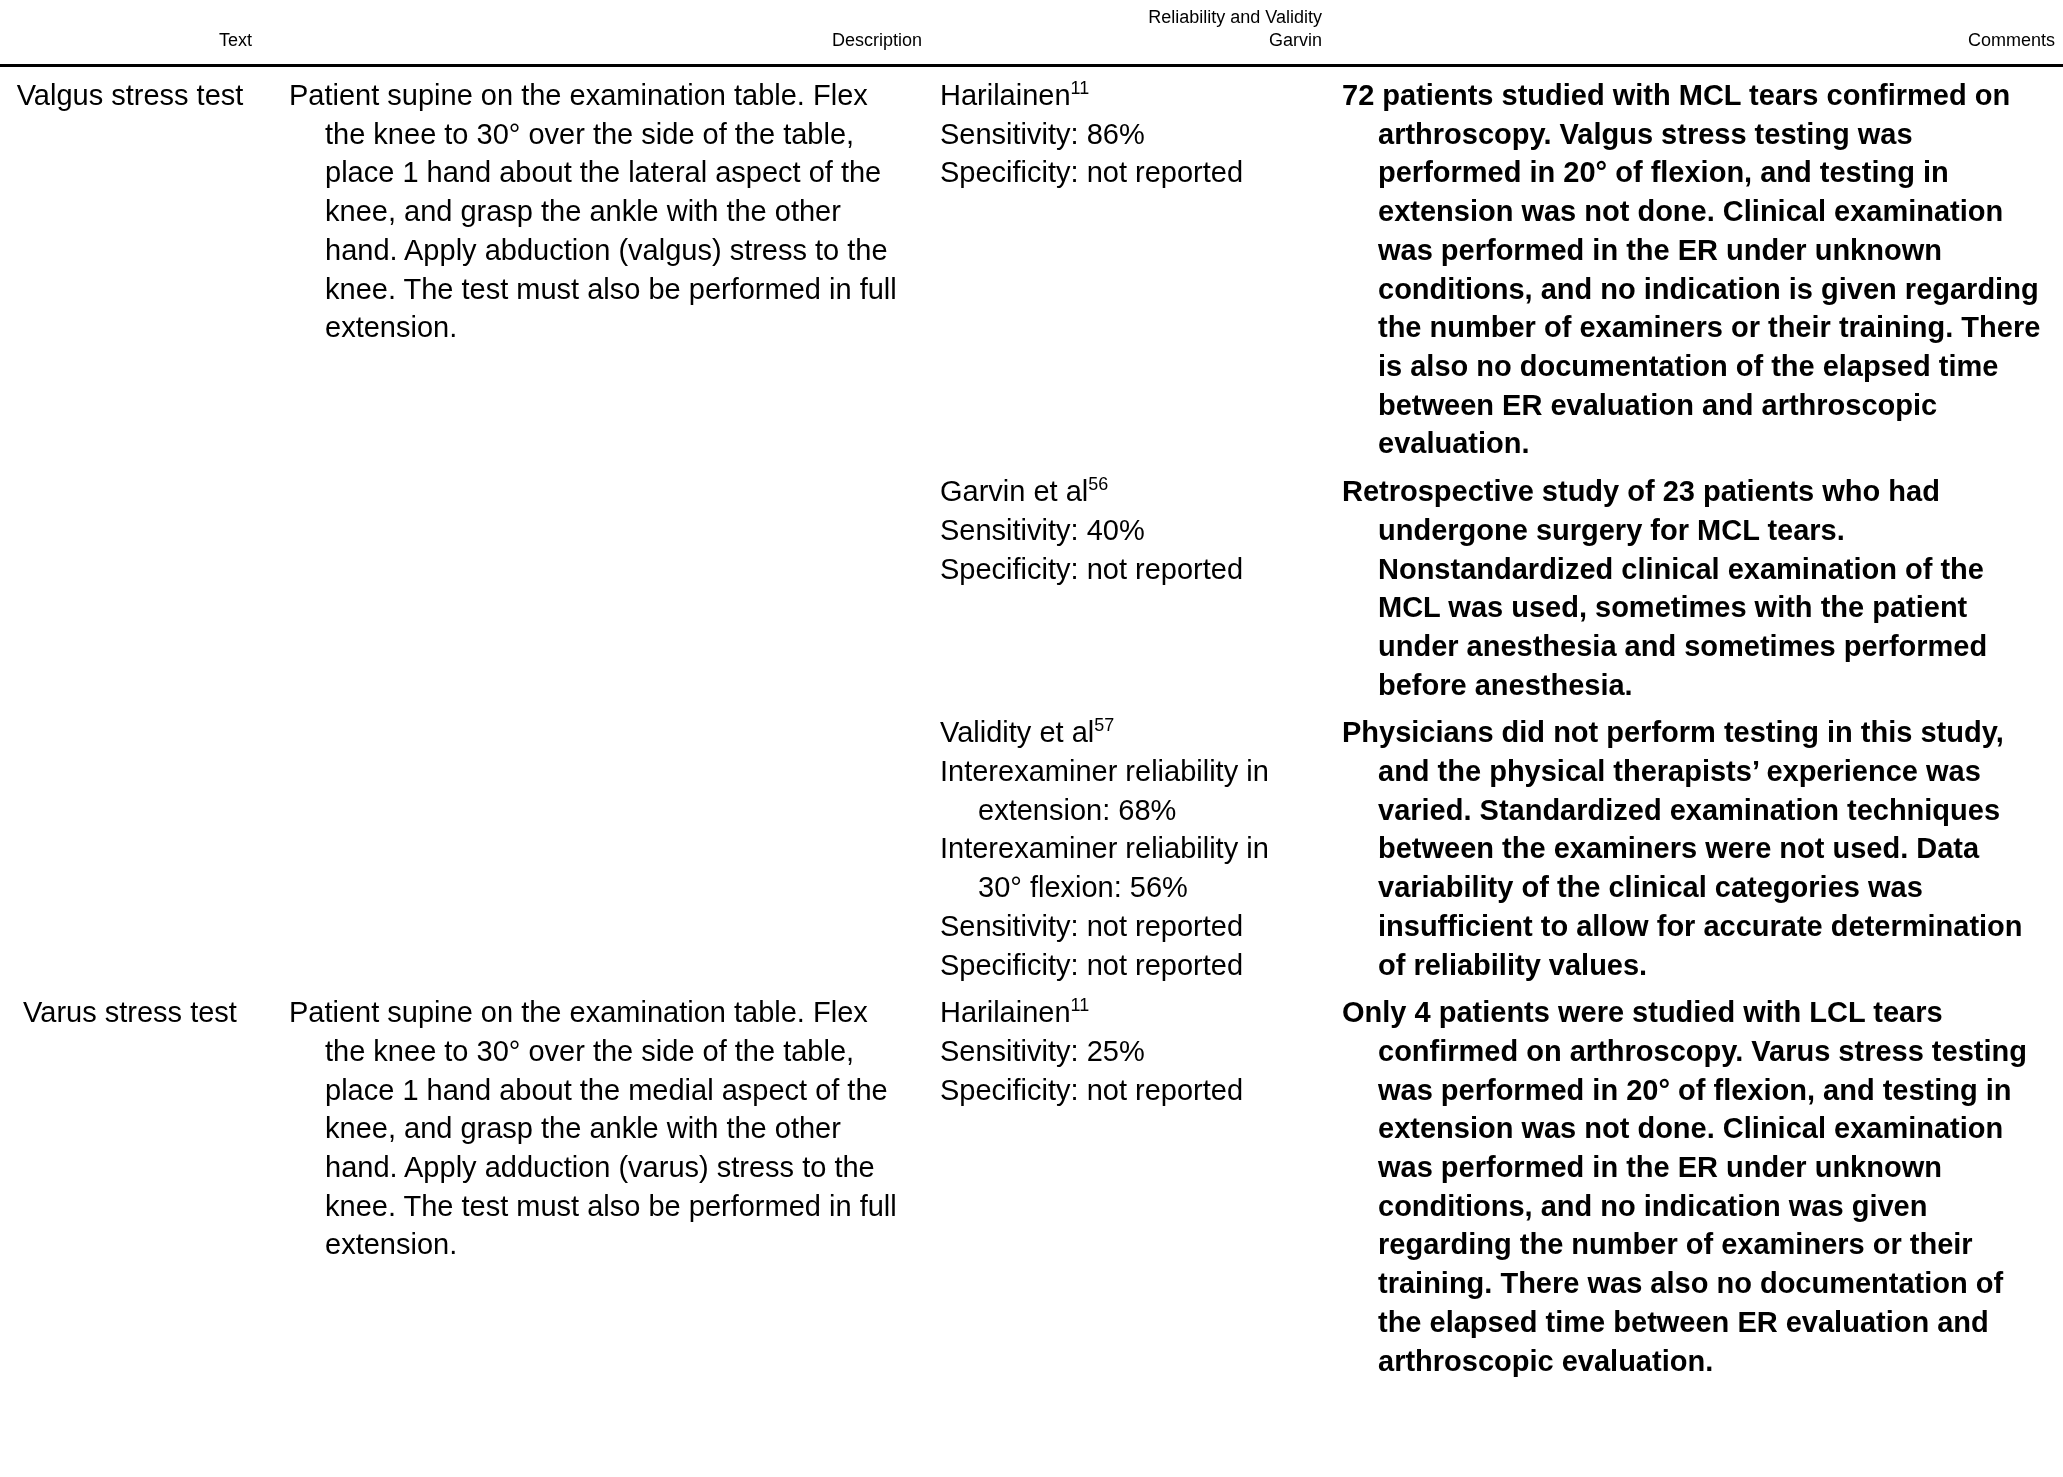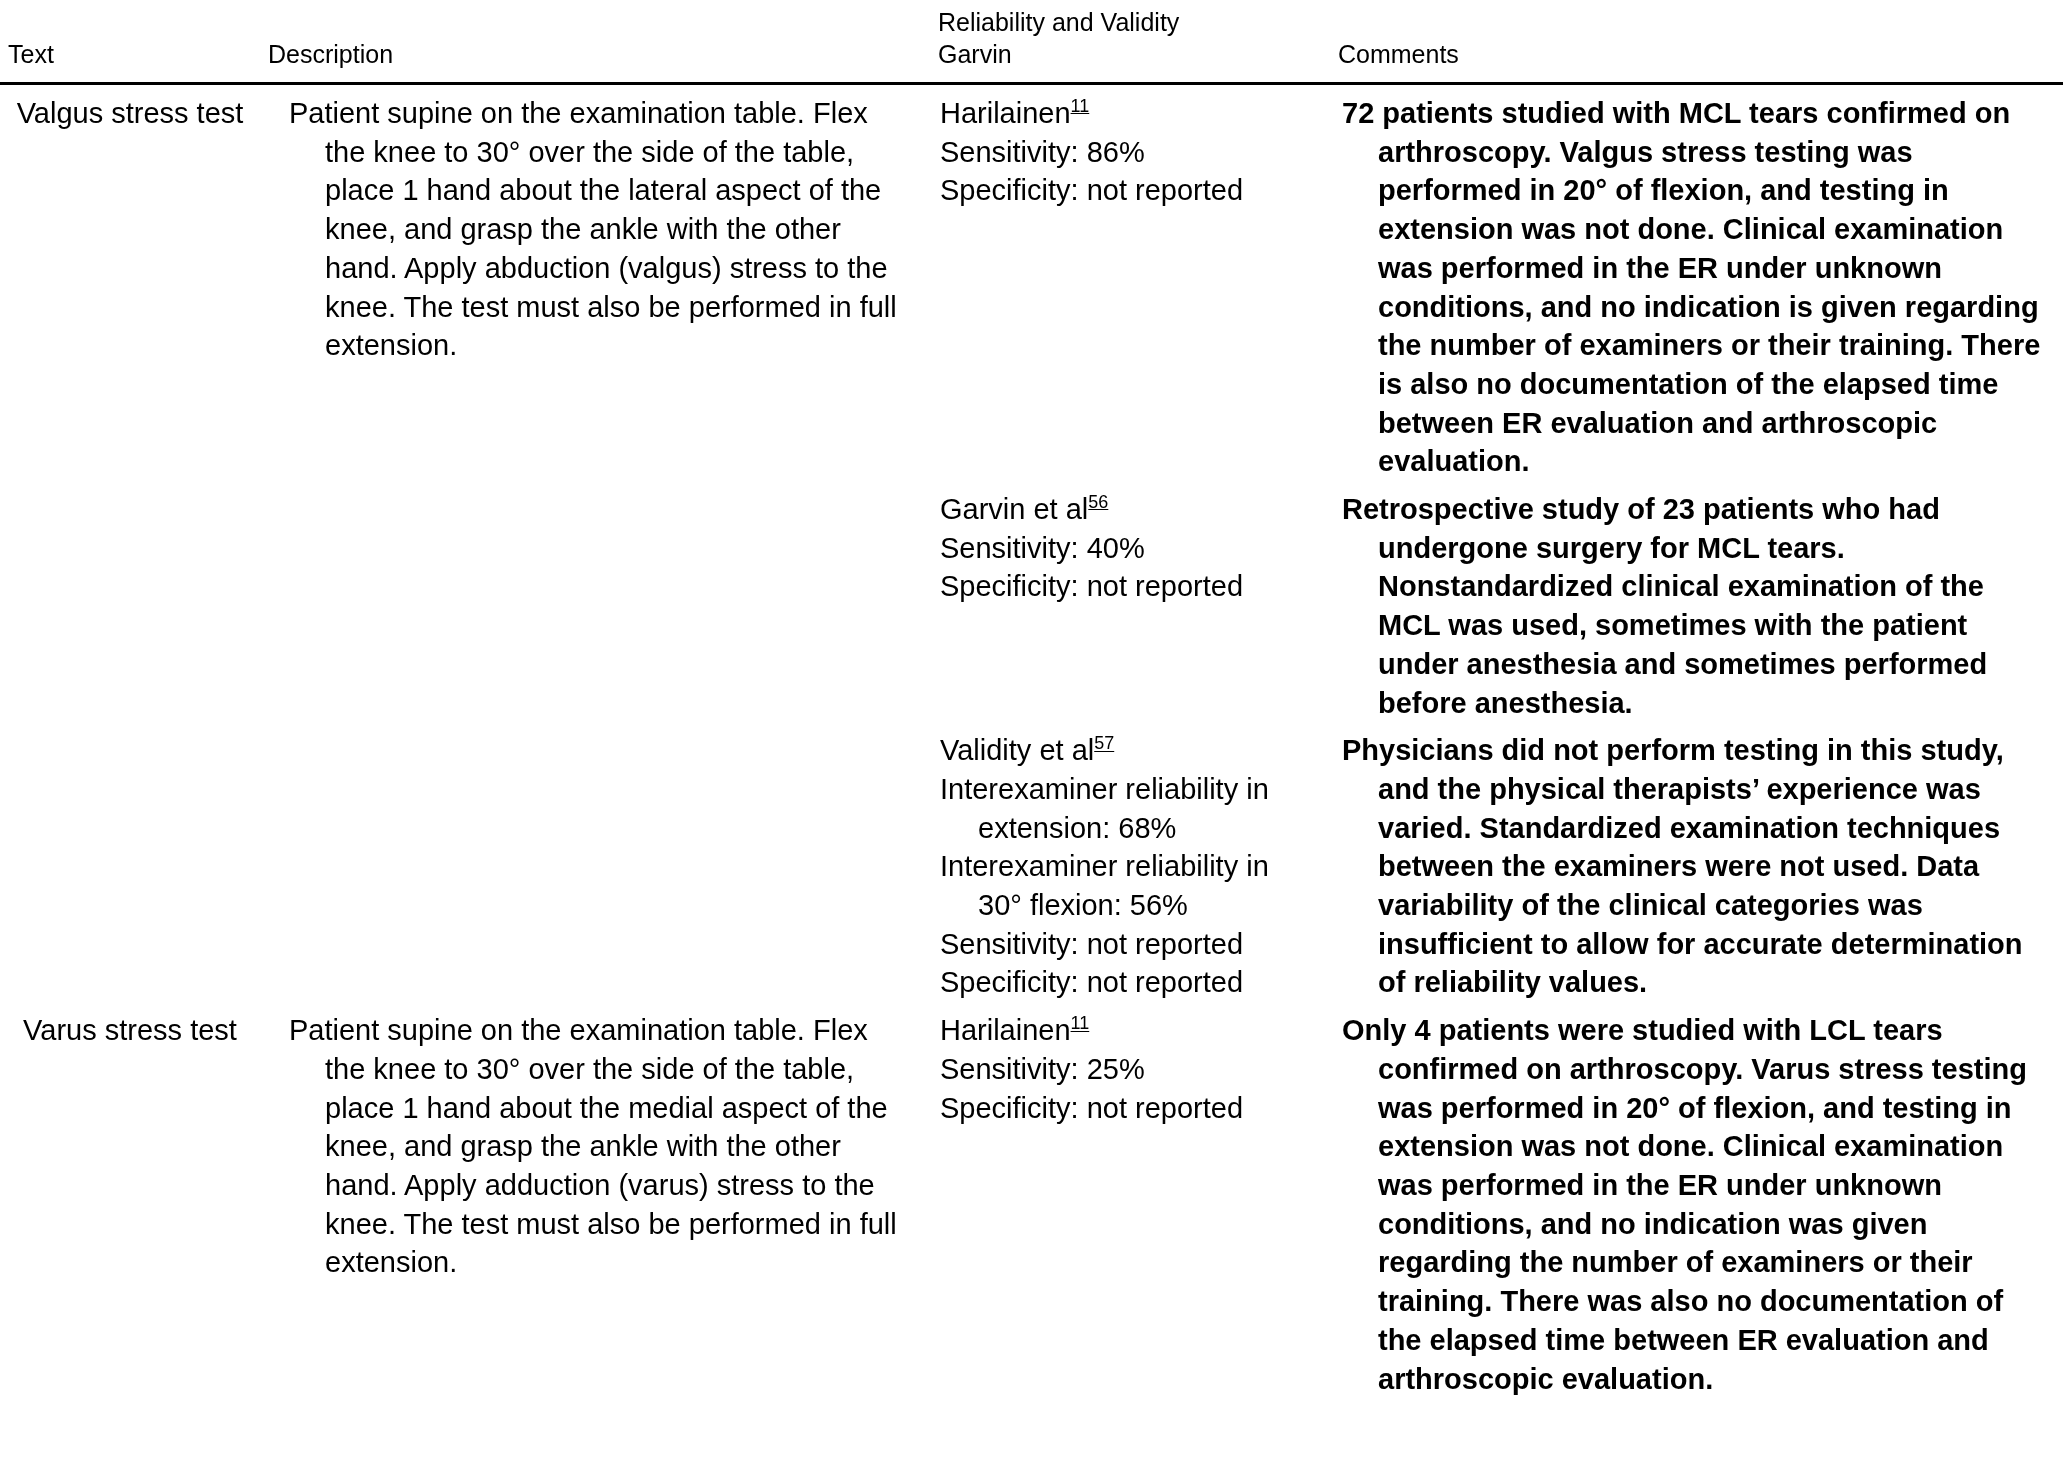--- a/index.html
+++ b/index.html
@@ -29,23 +29,23 @@
 
   
   col.col-text        { width: 260px; }
   col.col-desc        { width: 670px; }
   col.col-rel         { width: 400px; }
   col.col-comments    { width: 733px; }
 
   
   thead th {
     font-weight: normal;
-    font-size: 25px;
+    font-size: 18px;
     line-height: 1.28;
-    text-align: left;
+    text-align: right;
     vertical-align: bottom;
     padding: 6px 8px 12px 8px;
     border: none;
   }
   thead tr.header-row {
     border-bottom: 3px solid #000000;
   }
   thead th.header-cell {
     border-bottom: 3px solid #000000;
   }
@@ -93,21 +93,20 @@
   }
   .rel-line.hang {
     padding-left: 38px;
     text-indent: -38px;
   }
 
   sup {
     font-size: 0.62em;
     vertical-align: super;
     line-height: 0;
-    text-decoration: underline;
   }
 </style>
 </head>
 <body>
 
 <div class="table-wrap">
   <table class="data-table">
     <colgroup>
       <col class="col-text">
       <col class="col-desc">

